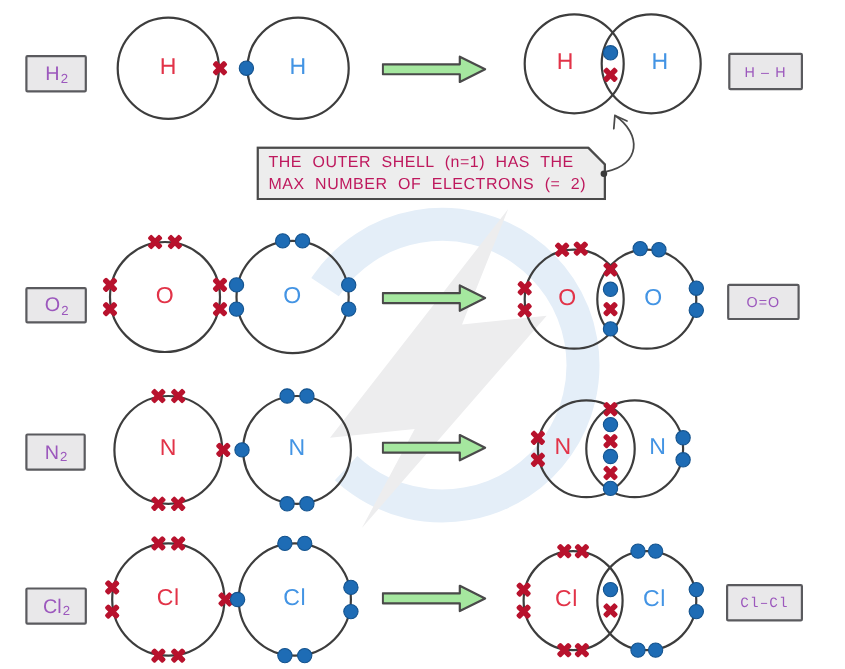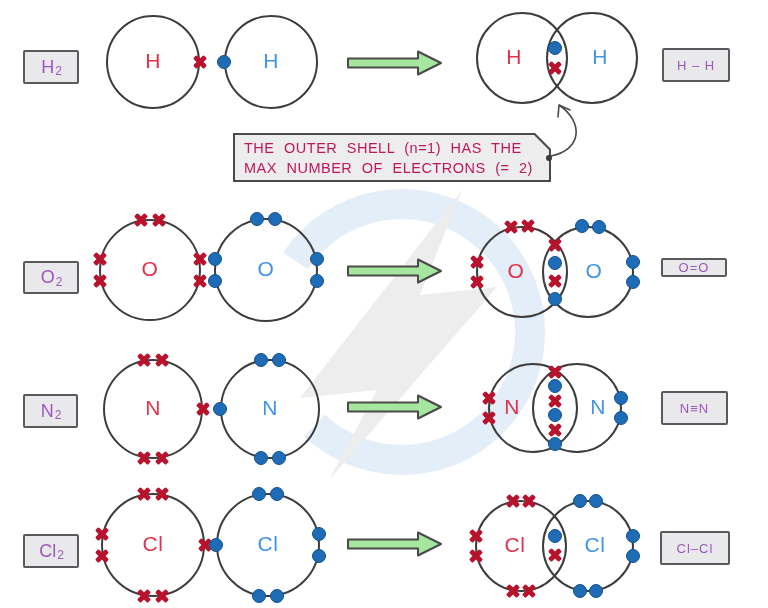--- a/index.html
+++ b/index.html
@@ -123,21 +123,21 @@
       <div class="circle" style="left: 542px; top: 226px; width: 92px; height: 92px;"></div>
       <div class="sym blue" style="left: 594px; top: 272px;">O</div>
       <div class="dot" style="left: 581.598px; top: 226.448px;"></div>
       <div class="dot" style="left: 599.128px; top: 227.366px;"></div>
       <div class="dot" style="left: 632.995px; top: 262.436px;"></div>
       <div class="dot" style="left: 632.995px; top: 281.564px;"></div>
       <div class="cross" style="left: 555px; top: 245px;"></div>
       <div class="dot" style="left: 555px; top: 263px;"></div>
       <div class="cross" style="left: 555px; top: 281px;"></div>
       <div class="dot" style="left: 555px; top: 299px;"></div>
-      <div class="labelbox bond" style="left: 661px; top: 258px; width: 66px; height: 19px;">O=O</div>
+      <div class="labelbox bond" style="left: 661px; top: 258px; width: 66px; height: 33px;">O=O</div>
       <div class="labelbox formula" style="left: 23px; top: 394px; width: 55px; height: 34px;">
         <span>N</span>
         <sub>2</sub>
       </div>
       <div class="circle" style="left: 103px; top: 359px; width: 100px; height: 100px;"></div>
       <div class="sym red" style="left: 153px; top: 409px;">N</div>
       <div class="cross" style="left: 144.318px; top: 359.76px;"></div>
       <div class="cross" style="left: 161.682px; top: 359.76px;"></div>
       <div class="cross" style="left: 203px; top: 409px;"></div>
       <div class="cross" style="left: 144.318px; top: 458.24px;"></div>
@@ -159,21 +159,20 @@
       <div class="circle" style="left: 532px; top: 363px; width: 90px; height: 90px;"></div>
       <div class="sym blue" style="left: 598px; top: 408px;">N</div>
       <div class="dot" style="left: 620.847px; top: 397.877px;"></div>
       <div class="dot" style="left: 620.847px; top: 418.123px;"></div>
       <div class="cross" style="left: 555px; top: 372px;"></div>
       <div class="dot" style="left: 555px; top: 386.4px;"></div>
       <div class="cross" style="left: 555px; top: 400.8px;"></div>
       <div class="dot" style="left: 555px; top: 415.2px;"></div>
       <div class="cross" style="left: 555px; top: 429.6px;"></div>
       <div class="dot" style="left: 555px; top: 444px;"></div>
-      <div class="labelbox bond" style="left: 661px; top: 391px; width: 67px; height: 34px;">N≡N</div>
       <div class="labelbox formula" style="left: 23px; top: 534px; width: 56px; height: 34px;">
         <span>Cl</span>
         <sub>2</sub>
       </div>
       <div class="circle" style="left: 101px; top: 493px; width: 104px; height: 104px;"></div>
       <div class="sym red" style="left: 153px; top: 545px;">Cl</div>
       <div class="cross" style="left: 143.97px; top: 493.79px;"></div>
       <div class="cross" style="left: 162.03px; top: 493.79px;"></div>
       <div class="cross" style="left: 102.136px; top: 534.189px;"></div>
       <div class="cross" style="left: 102.136px; top: 555.811px;"></div>
@@ -203,21 +202,21 @@
       <div class="circle" style="left: 542px; top: 500px; width: 92px; height: 92px;"></div>
       <div class="sym blue" style="left: 595px; top: 546px;">Cl</div>
       <div class="dot" style="left: 580.012px; top: 500.699px;"></div>
       <div class="dot" style="left: 595.988px; top: 500.699px;"></div>
       <div class="dot" style="left: 632.995px; top: 536.436px;"></div>
       <div class="dot" style="left: 632.995px; top: 555.564px;"></div>
       <div class="dot" style="left: 580.012px; top: 591.301px;"></div>
       <div class="dot" style="left: 595.988px; top: 591.301px;"></div>
       <div class="dot" style="left: 555px; top: 536px;"></div>
       <div class="cross" style="left: 555px; top: 555px;"></div>
-      <div class="labelbox bond" style="left: 660px; top: 531px; width: 70px; height: 34px;">Cl–Cl</div>
+      <div class="labelbox bond" style="left: 660px; top: 531px; width: 70px; height: 34px; font-family: Liberation Mono, monospace;">Cl–Cl</div>
     </div>
 
   <div class="callout">
     <div class="callout-inner">
       <div class="callout-line">THE OUTER SHELL (n=1) HAS THE</div>
       <div class="callout-line">MAX NUMBER OF ELECTRONS (= 2)</div>
     </div>
   </div>
   <div class="callout-dot"></div>
 

